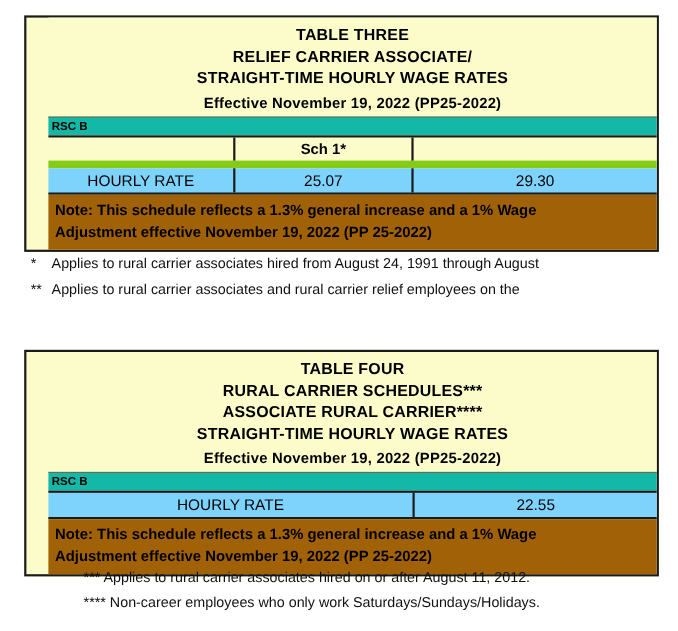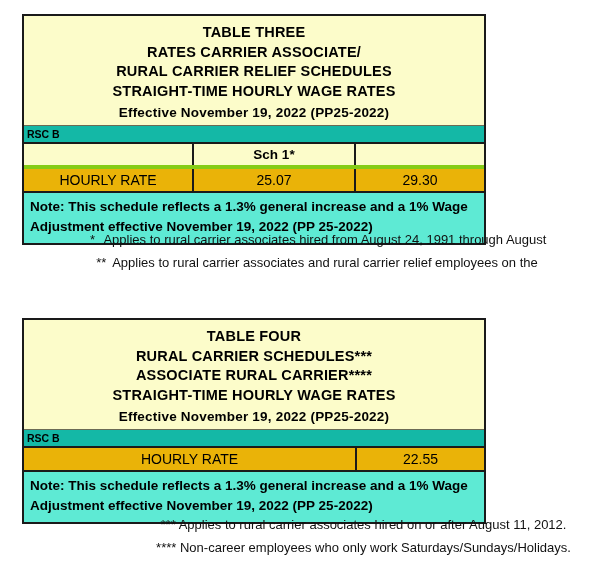--- a/index.html
+++ b/index.html
@@ -20,23 +20,24 @@
   .page {
     position: relative;
     width: 616px;
     height: 574px;
   }
 
   
   .wage-table {
     position: absolute;
     left: 22px;
-    width: 464px;
+    width: 577px;
     border: 2px solid #1a1a1a;
     background: #fcfcca;
+    padding-left: 20px;
   }
 
   .table-title {
     background: #fcfcca;
     text-align: center;
     padding: 7px 4px 2px 4px;
   }
   .title-line {
     font-weight: bold;
     font-size: 14.5px;
@@ -57,93 +58,91 @@
     line-height: 12px;
     padding: 2px 0 2px 3px;
     border-top: 1px solid #6b6b55;
   }
 
   
   .col-head {
     display: flex;
     background: #fcfcca;
     border-top: 2px solid #1a1a1a;
-    border-bottom: 4px solid #84cc16;
+    border-bottom: 7px solid #84cc16;
   }
   .col-head .cell {
     font-weight: bold;
     font-size: 13.5px;
     line-height: 19px;
     text-align: center;
     padding: 1px 0;
   }
 
   
   .data-row {
     display: flex;
-    background: #eab308;
+    background: #7dd3fc;
     border-bottom: 2px solid #1a1a1a;
   }
   .data-row .cell {
     font-size: 14px;
     line-height: 20px;
     text-align: center;
     padding: 1px 0;
   }
 
   
   .t3 .c1 { width: 170px; border-right: 2px solid #1a1a1a; }
   .t3 .c2 { width: 162px; border-right: 2px solid #1a1a1a; }
   .t3 .c3 { flex: 1; }
 
   
   .t4 .c1 { width: 333px; border-right: 2px solid #1a1a1a; }
   .t4 .c2 { flex: 1; }
 
   .note-block {
-    background: #5eead4;
+    background: #a16207;
     padding: 4px 6px 6px 6px;
   }
   .note-line {
     font-weight: bold;
     font-size: 13.5px;
     line-height: 20px;
     white-space: nowrap;
   }
 
   
   .footnotes {
     position: absolute;
     left: 28px;
     width: 575px;
   }
   .footnote {
     font-size: 13px;
     line-height: 23px;
     white-space: nowrap;
     color: #111111;
-    text-align: center;
   }
   .footnote .mark {
     display: inline-block;
     min-width: 16px;
   }
   .footnote.wide .mark { min-width: 0; }
 </style>
 </head>
 <body>
 
 <div class="page">
 
   <div class="wage-table t3" style="top:14px;">
 
     <div class="table-title">
       <div class="title-line">TABLE THREE</div>
-      <div class="title-line">RATES CARRIER ASSOCIATE/</div>
-      <div class="title-line">RURAL CARRIER RELIEF SCHEDULES</div>
+      <div class="title-line">RELIEF CARRIER ASSOCIATE/</div>
       <div class="title-line">STRAIGHT-TIME HOURLY WAGE RATES</div>
       <div class="title-line effective">Effective November 19, 2022 (PP25-2022)</div>
     </div>
 
     <div class="rsc-row">RSC B</div>
 
     <div class="col-head">
       <div class="cell c1"></div>
       <div class="cell c2">Sch 1*</div>
     </div>

